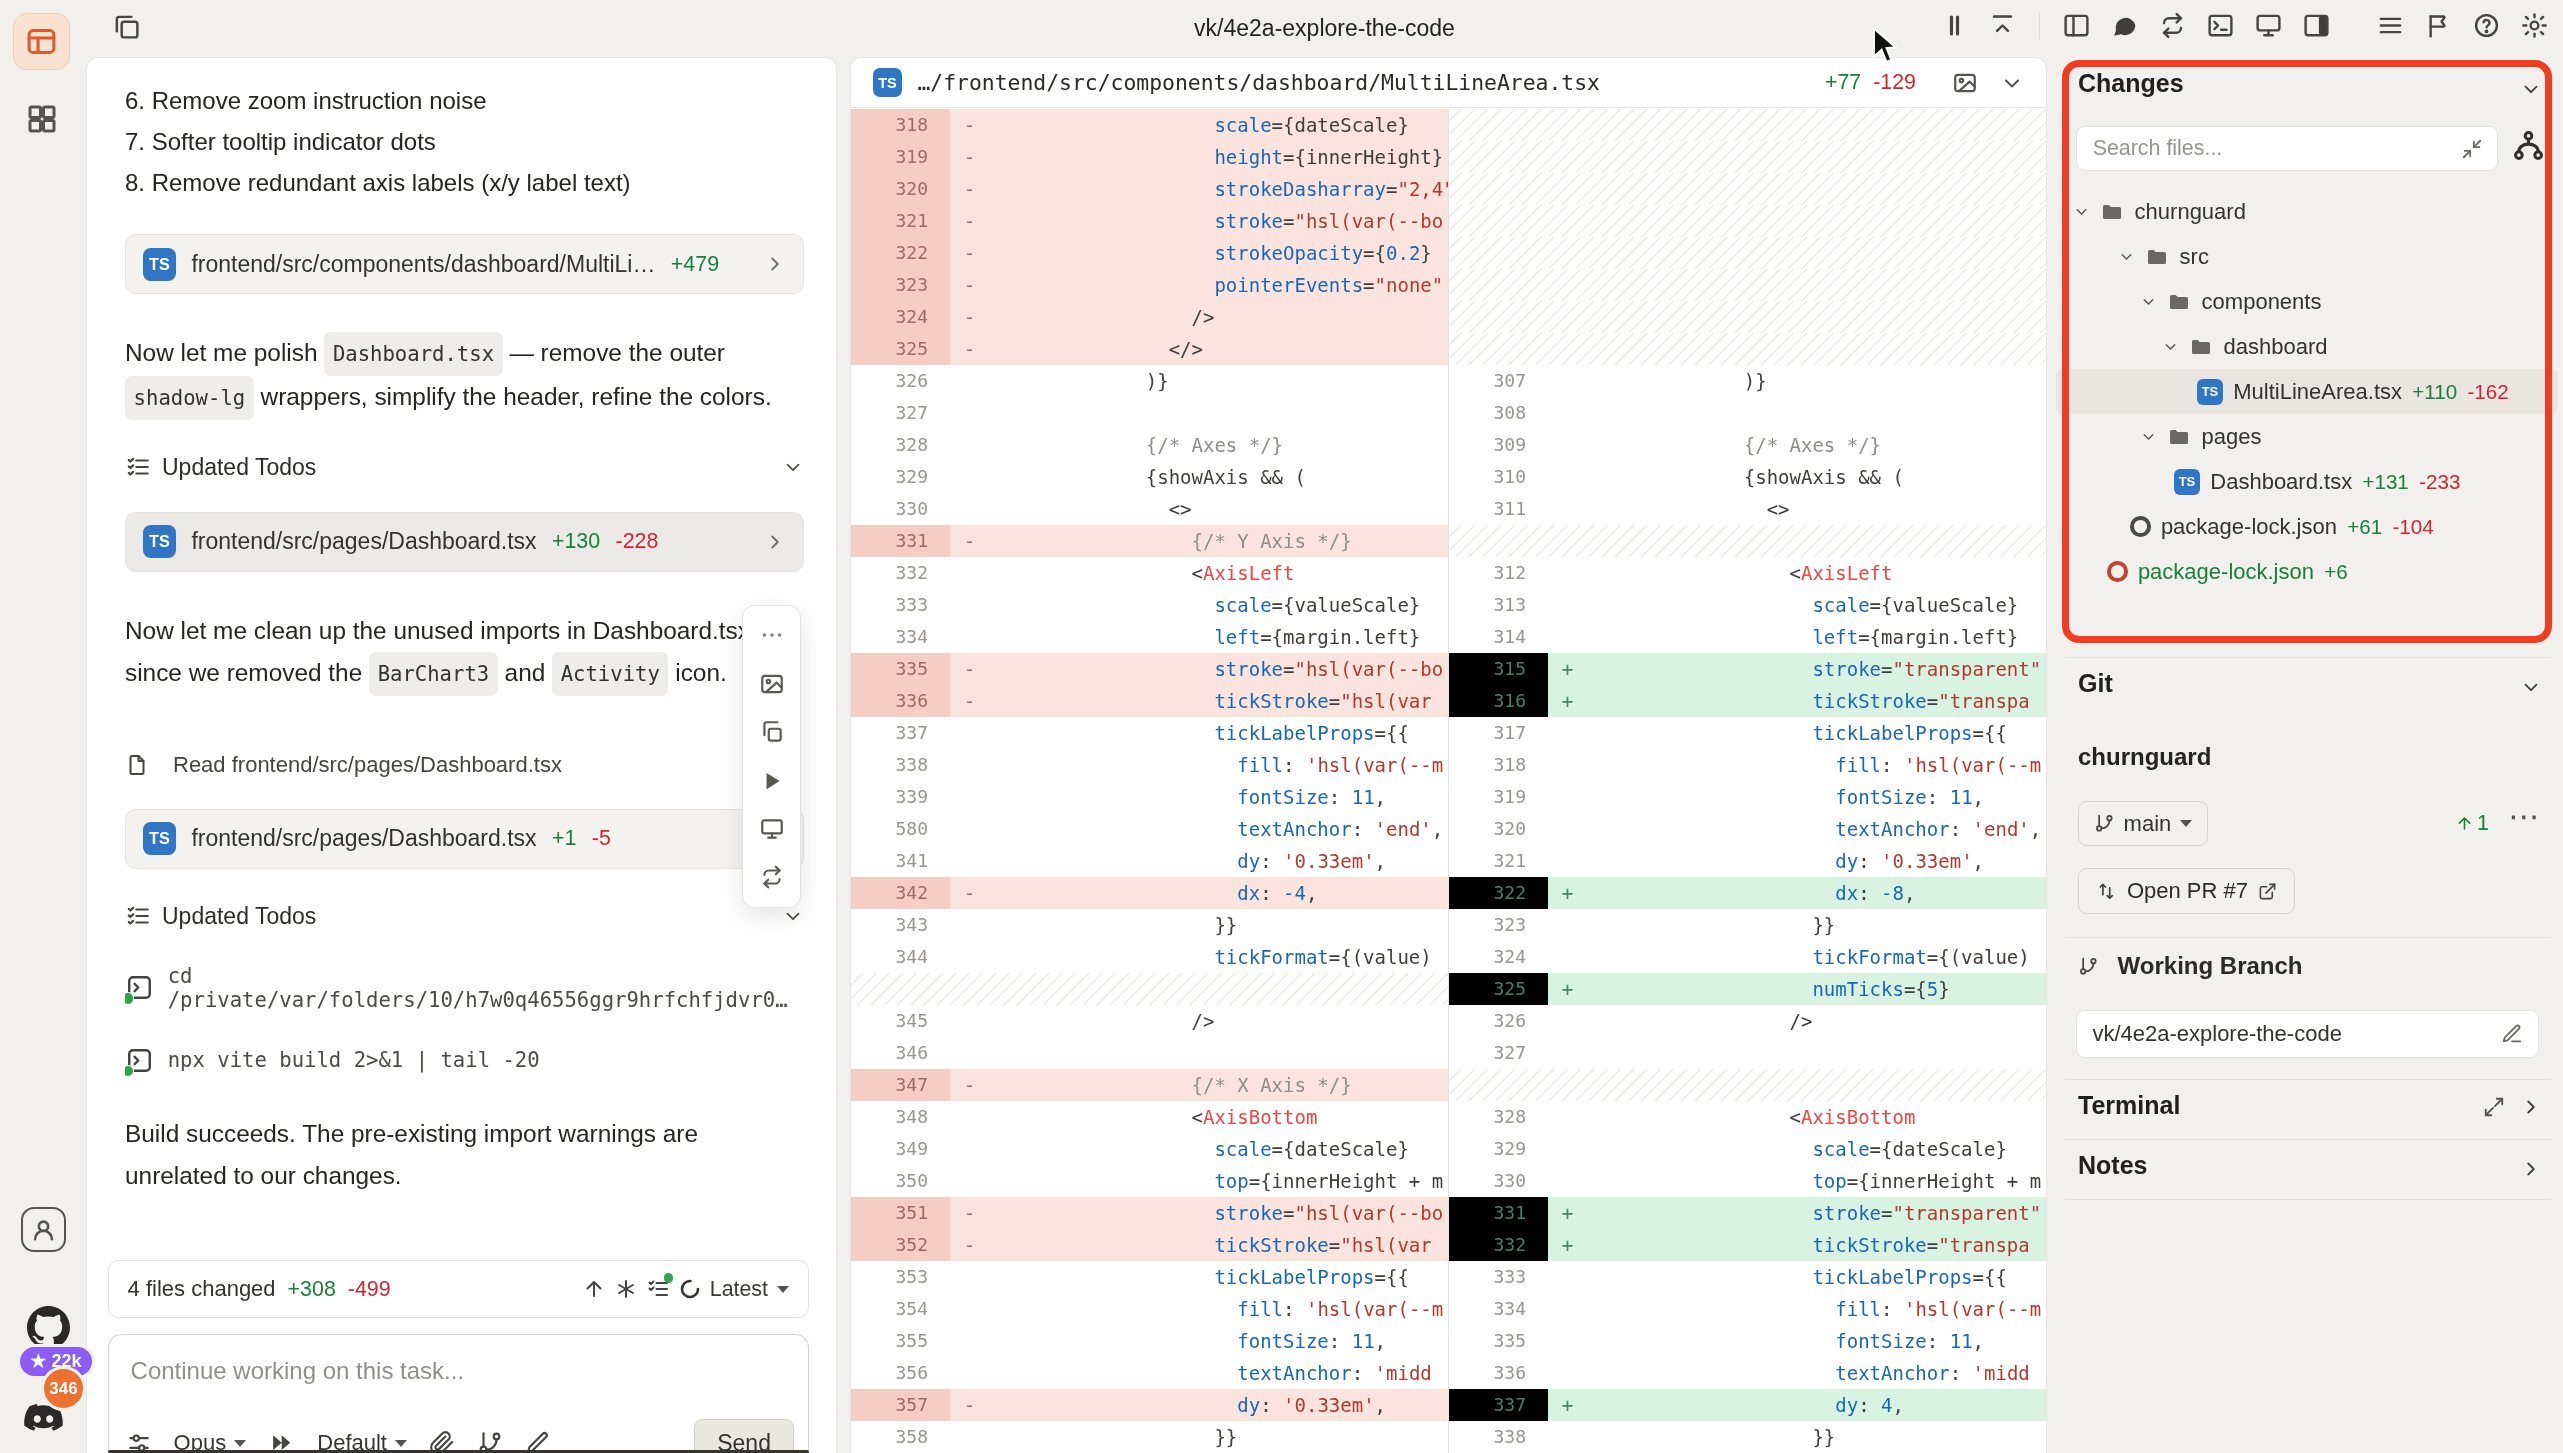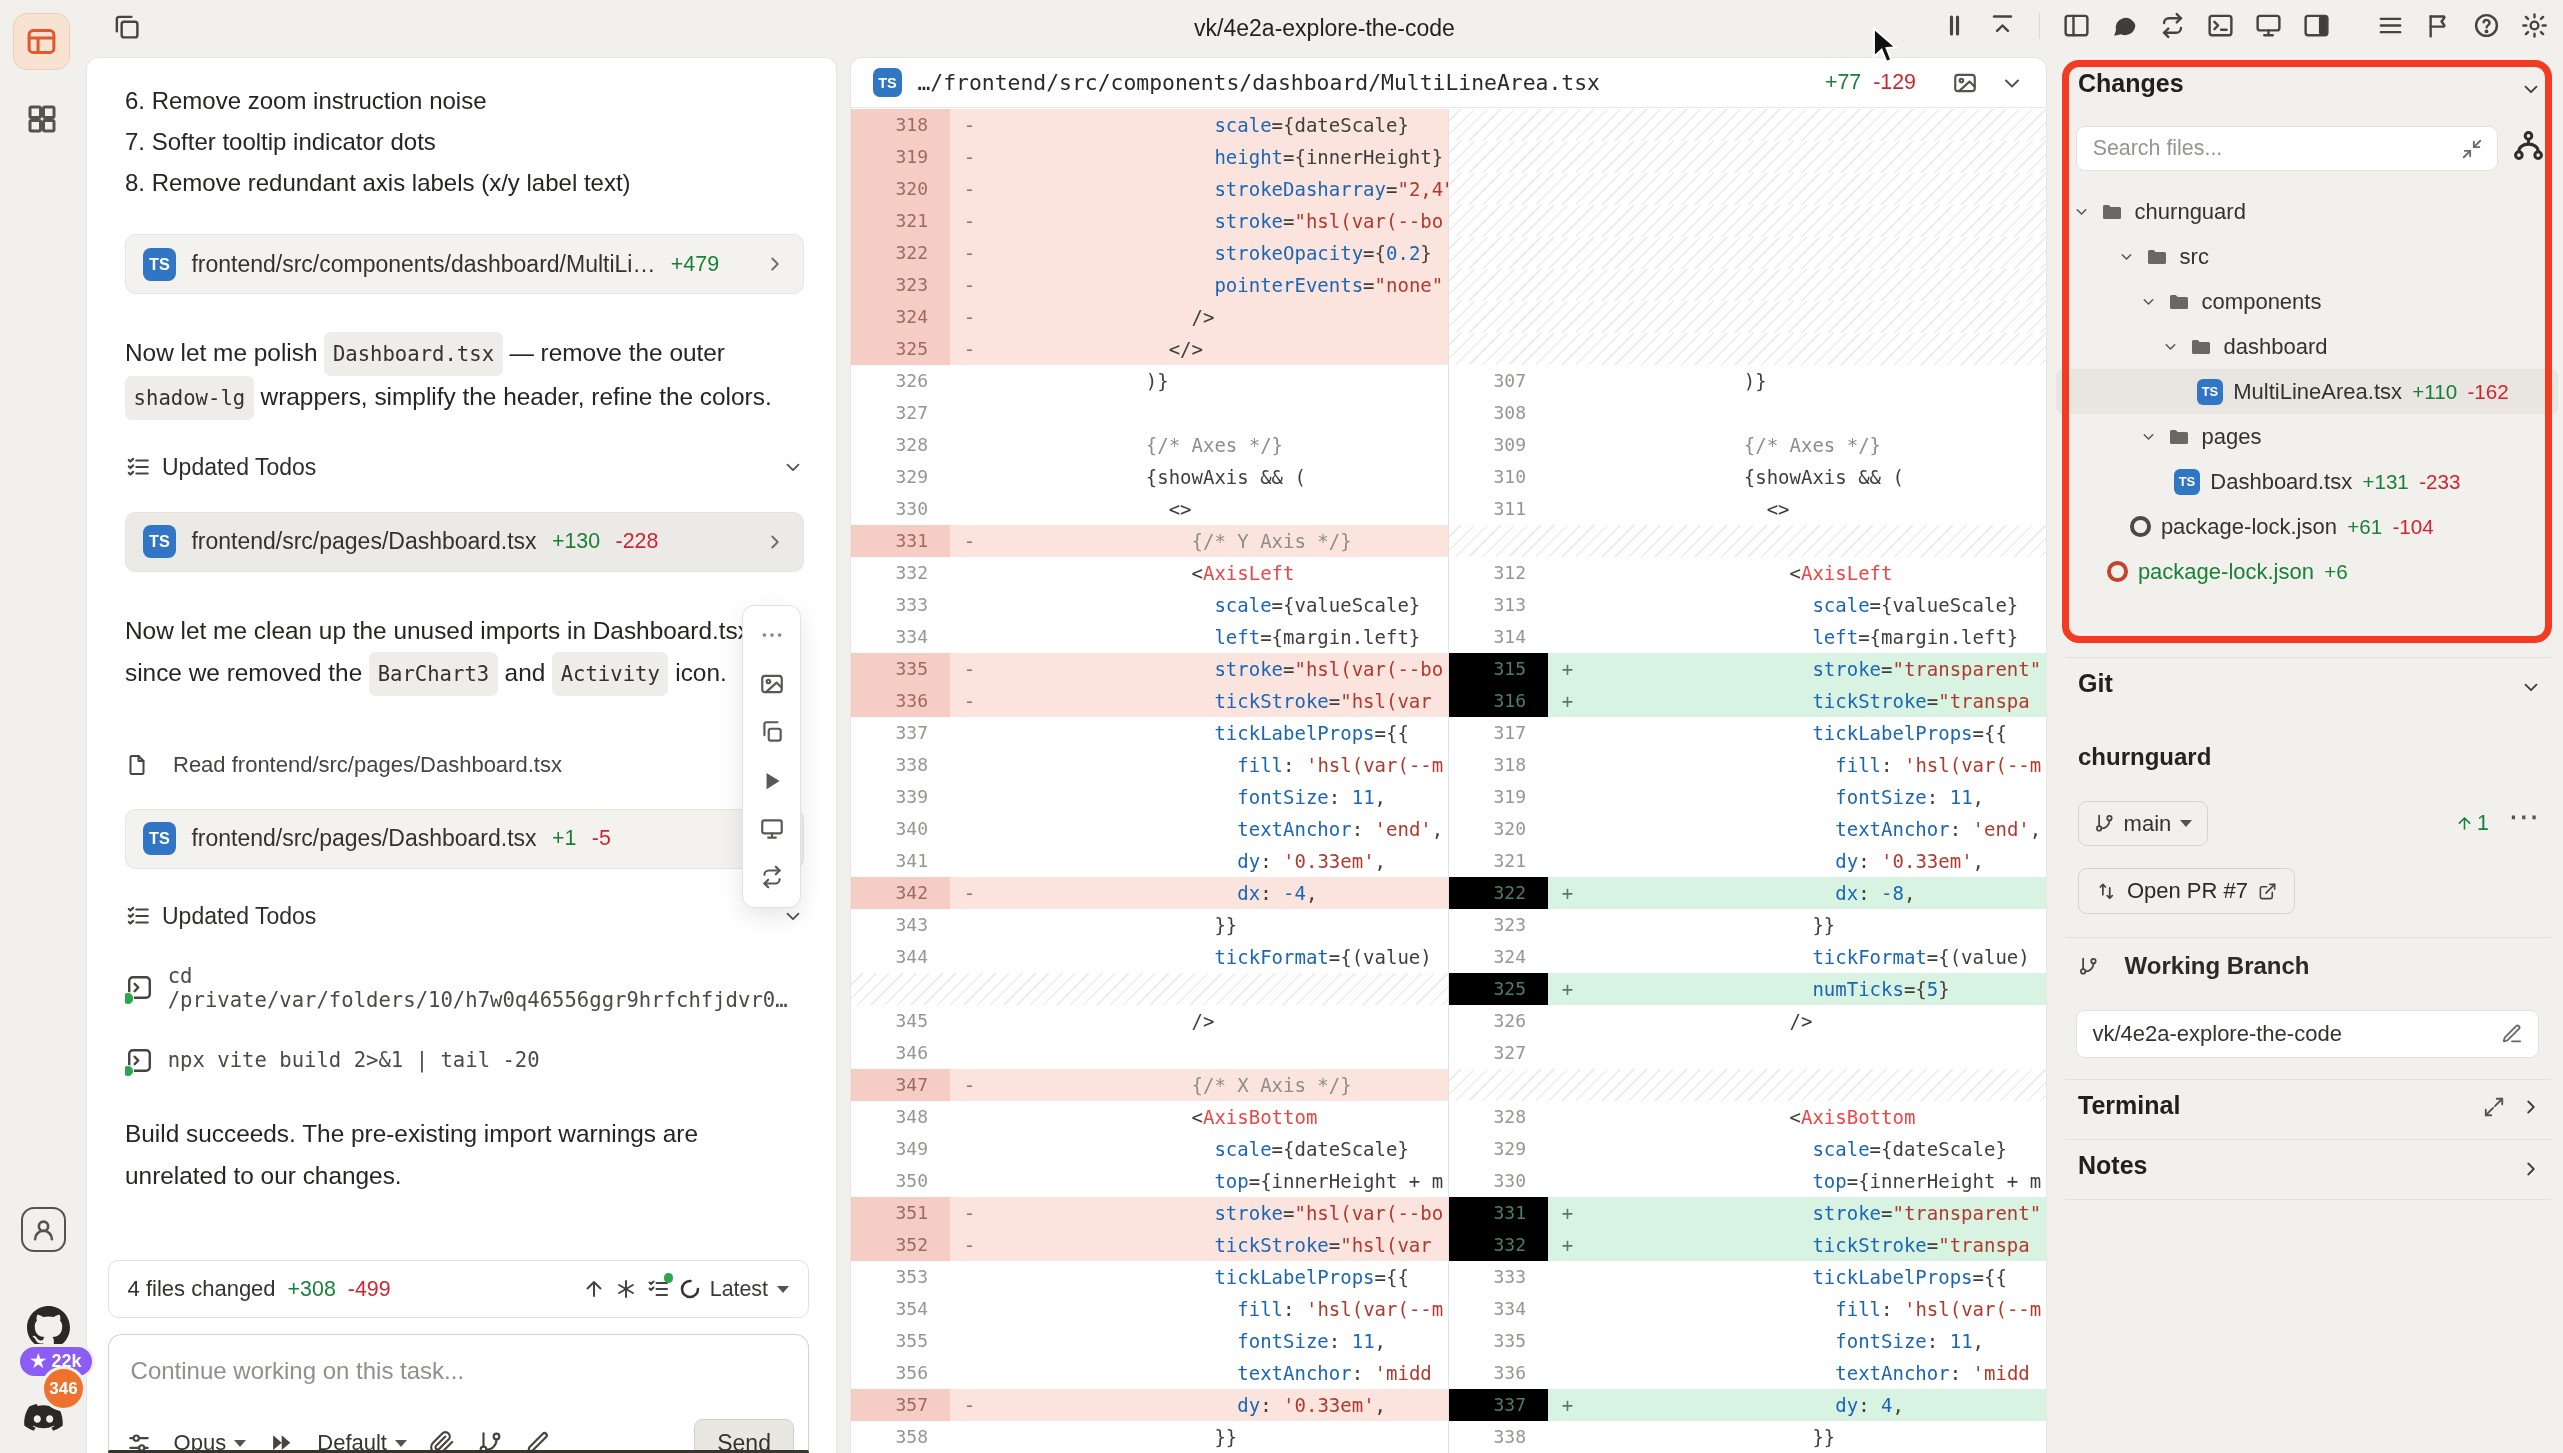--- a/index.html
+++ b/index.html
@@ -116,21 +116,21 @@
   .tlabel.newf{color:#188038}
   .trow .stat-a,.trow .stat-r{font-size:20.6px}
   .rp-div{position:absolute;left:8.6px;right:12px;height:0.9px;background:#e2dfda}
   .sec-title{position:absolute;left:22px;font-size:25px;font-weight:700;color:#21201d}
   .sec-chev{position:absolute;right:20.6px}
   .repo-name{position:absolute;left:22px;top:686px;font-size:24px;font-weight:600;color:#24231f}
   .branch-pill{position:absolute;left:22px;top:744px;height:45px;display:inline-flex;align-items:center;gap:8.6px;border:0.9px solid #d6d3cd;border-radius:8.6px;padding:0 15.4px;font-size:22px;color:#33322f;box-sizing:border-box}
   .ahead{position:absolute;right:74px;top:754px;display:flex;align-items:center;gap:3.4px;color:#188038;font-size:21.4px}
   .more-dots{position:absolute;right:22px;top:741px;font-size:31px;color:#55534e;letter-spacing:1.7px}
   .pr-pill{position:absolute;left:22px;top:811px;height:46px;display:inline-flex;align-items:center;gap:10.3px;border:0.9px solid #d6d3cd;border-radius:8.6px;padding:0 17px;font-size:22px;color:#2b2a26;box-sizing:border-box}
-  .wb-head{position:absolute;left:22px;top:895px;display:flex;align-items:center;gap:26px;font-size:24px;font-weight:600;color:#2b2a26}
+  .wb-head{position:absolute;left:22px;top:895px;display:flex;align-items:center;gap:19px;font-size:24px;font-weight:600;color:#2b2a26}
   .wb-box{position:absolute;left:20px;top:953px;width:463px;height:48px;background:#fff;border:0.9px solid #e3e1dd;border-radius:8.6px;display:flex;align-items:center;padding:0 15.4px;box-sizing:border-box;font-size:22px;color:#33322f}
   .wb-box .ic{margin-left:auto}
   .term-head-icons{position:absolute;right:20.6px;top:1039px;display:flex;align-items:center;gap:15.4px}
 
   
   .anno{position:absolute;left:2062px;top:60px;width:490px;height:583px;border:7.7px solid #f23b20;border-radius:17px;pointer-events:none;z-index:50;box-sizing:border-box}
   .cursor{position:absolute;left:1869px;top:26px;z-index:60}
 </style>
 </head>
 <body>
@@ -746,21 +746,21 @@
           <span class="cd">            <span class="k-a">fontSize</span>: <span class="k-n">11</span>,</span>
         </div>
         <div class="dhalf h-c hr">
           <span class="ln">319</span>
           <span class="sg"></span>
           <span class="cd">            <span class="k-a">fontSize</span>: <span class="k-n">11</span>,</span>
         </div>
       </div>
       <div class="drow">
         <div class="dhalf h-c hl">
-          <span class="ln">340</span>
+          <span class="ln">580</span>
           <span class="sg"></span>
           <span class="cd">            <span class="k-a">textAnchor</span>: <span class="k-s">'end'</span>,</span>
         </div>
         <div class="dhalf h-c hr">
           <span class="ln">320</span>
           <span class="sg"></span>
           <span class="cd">            <span class="k-a">textAnchor</span>: <span class="k-s">'end'</span>,</span>
         </div>
       </div>
       <div class="drow">

